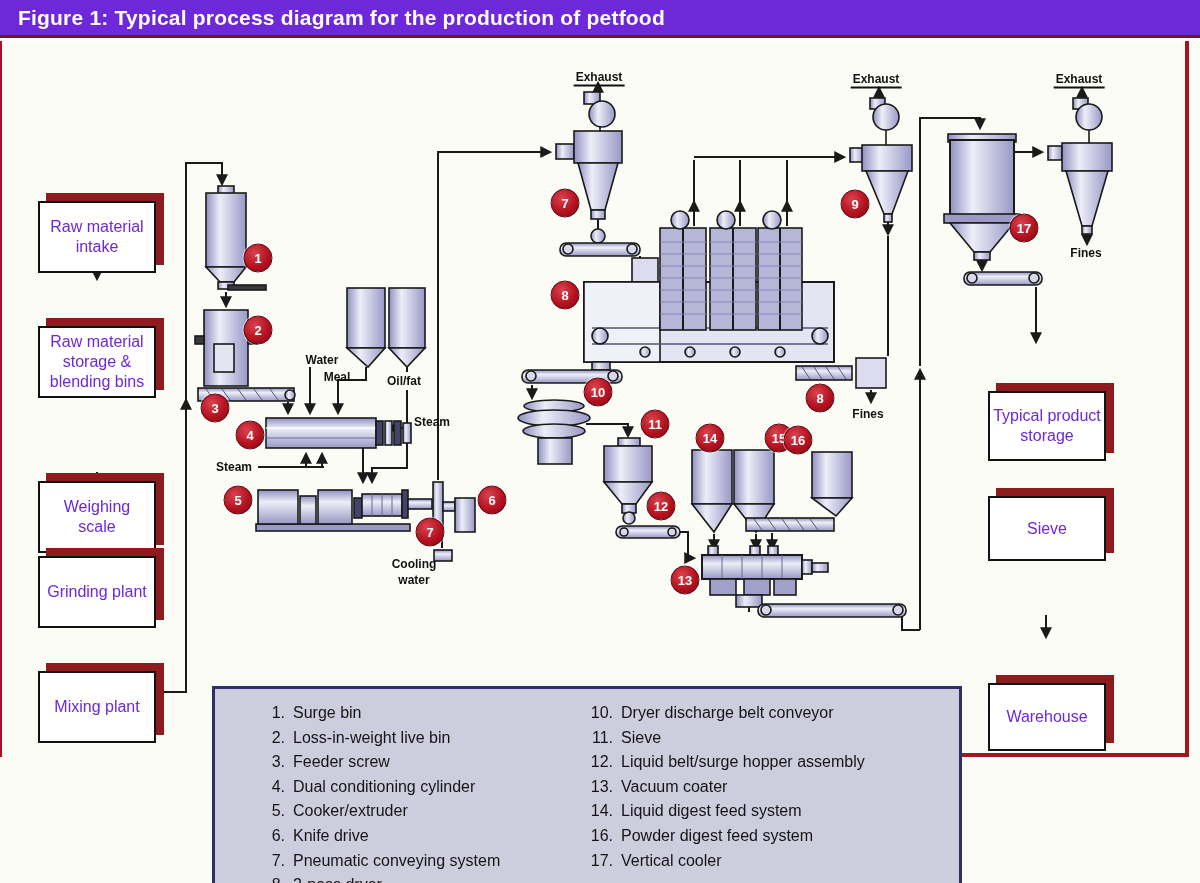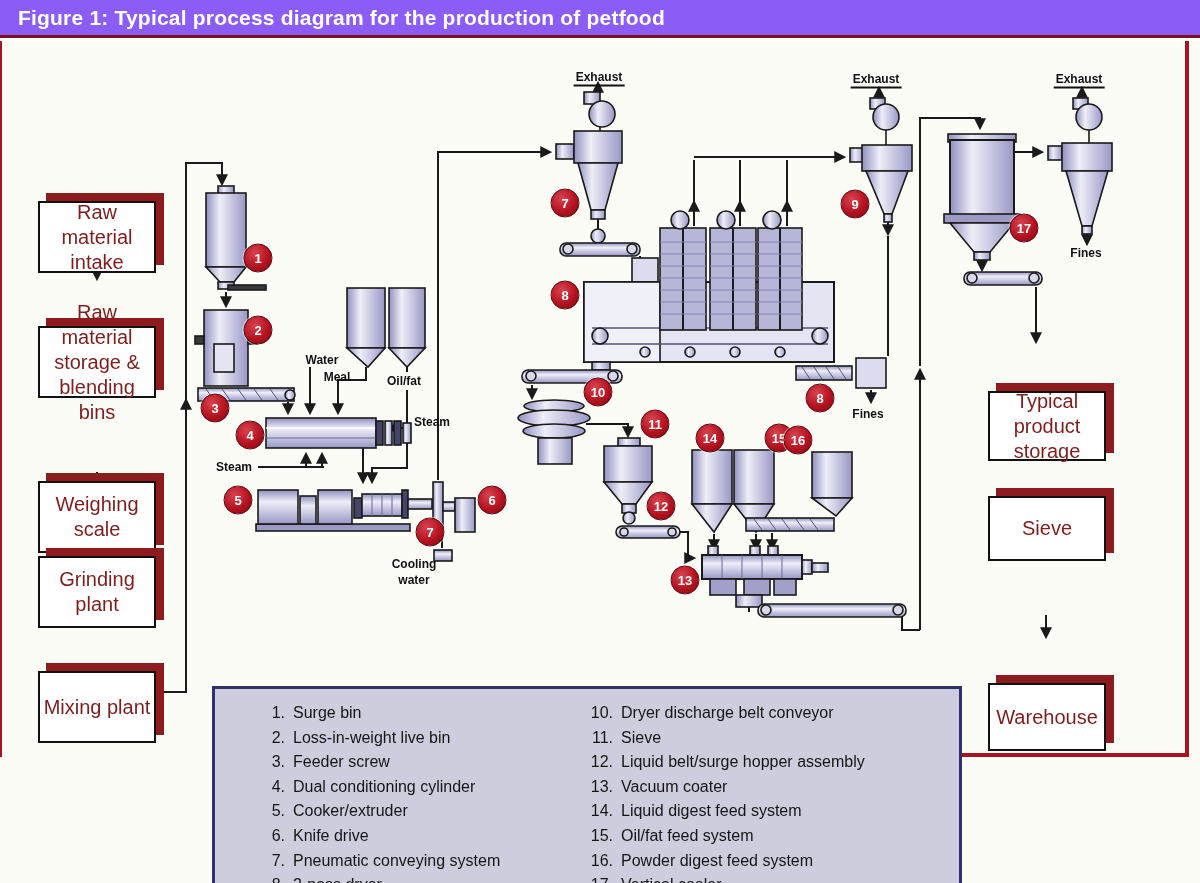--- a/index.html
+++ b/index.html
@@ -1,28 +1,28 @@
 <!DOCTYPE html>
 <html><head>
 <meta charset="utf-8">
 <style>
   html,body{margin:0;padding:0;background:#ffffff;}
   #page{position:relative;width:1200px;height:883px;background:#ffffff;overflow:hidden;
         font-family:"Liberation Sans",sans-serif;}
   
-  #titlebar{position:absolute;left:0;top:0;width:1200px;height:38px;background:#8b5cf6;
+  #titlebar{position:absolute;left:0;top:0;width:1200px;height:38px;background:#6d28d9;
             border-bottom:3px solid #7e1215;box-sizing:border-box;display:flex;align-items:center;}
   #titlebar .t{color:#fff;font-weight:700;font-size:21px;padding-left:18px;letter-spacing:.2px;}
   
   #diagram{position:absolute;left:0;top:41px;width:1200px;height:842px;background:#fcfcf7;}
   .frameline{position:absolute;background:#a81322;}
   
   .fbox{position:absolute;background:#ffffff;border:2px solid #111;box-shadow:8px -8px 0 0 #8e1c1f;
         display:flex;align-items:center;justify-content:center;text-align:center;
-        font-size:20px;line-height:1.25;color:#7f1d1d;padding:3px;box-sizing:border-box;}
+        font-size:16px;line-height:1.25;color:#6d28d9;padding:3px;box-sizing:border-box;}
   
   .lab{position:absolute;transform:translate(-50%,-50%);font-weight:700;color:#111;
        font-size:12px;white-space:nowrap;text-align:center;}
   .lab.u{border-bottom:2px solid #111;padding:0 2px 1px 2px;}
   .lab.sm{font-size:12px;}
   
   .badge{position:absolute;transform:translate(-50%,-50%);width:27px;height:27px;border-radius:50%;
          background:radial-gradient(circle at 38% 32%, #d84350 0%, #b5121f 55%, #7c0a13 100%);
          border:1px solid #5e060e;color:#fff;font-weight:700;font-size:13px;
          display:flex;align-items:center;justify-content:center;box-shadow:0 0 0 1px rgba(255,255,255,.5);}
@@ -440,24 +440,20 @@
           </div>
           <div class="lrow">
             <span class="lnum">13.</span>
             <span class="ltxt">Vacuum coater</span>
           </div>
           <div class="lrow">
             <span class="lnum">14.</span>
             <span class="ltxt">Liquid digest feed system</span>
           </div>
           <div class="lrow">
-            <span class="lnum">15.</span>
-            <span class="ltxt">Oil/fat feed system</span>
-          </div>
-          <div class="lrow">
             <span class="lnum">16.</span>
             <span class="ltxt">Powder digest feed system</span>
           </div>
           <div class="lrow">
             <span class="lnum">17.</span>
             <span class="ltxt">Vertical cooler</span>
           </div>
         </div>
     </div>
 

